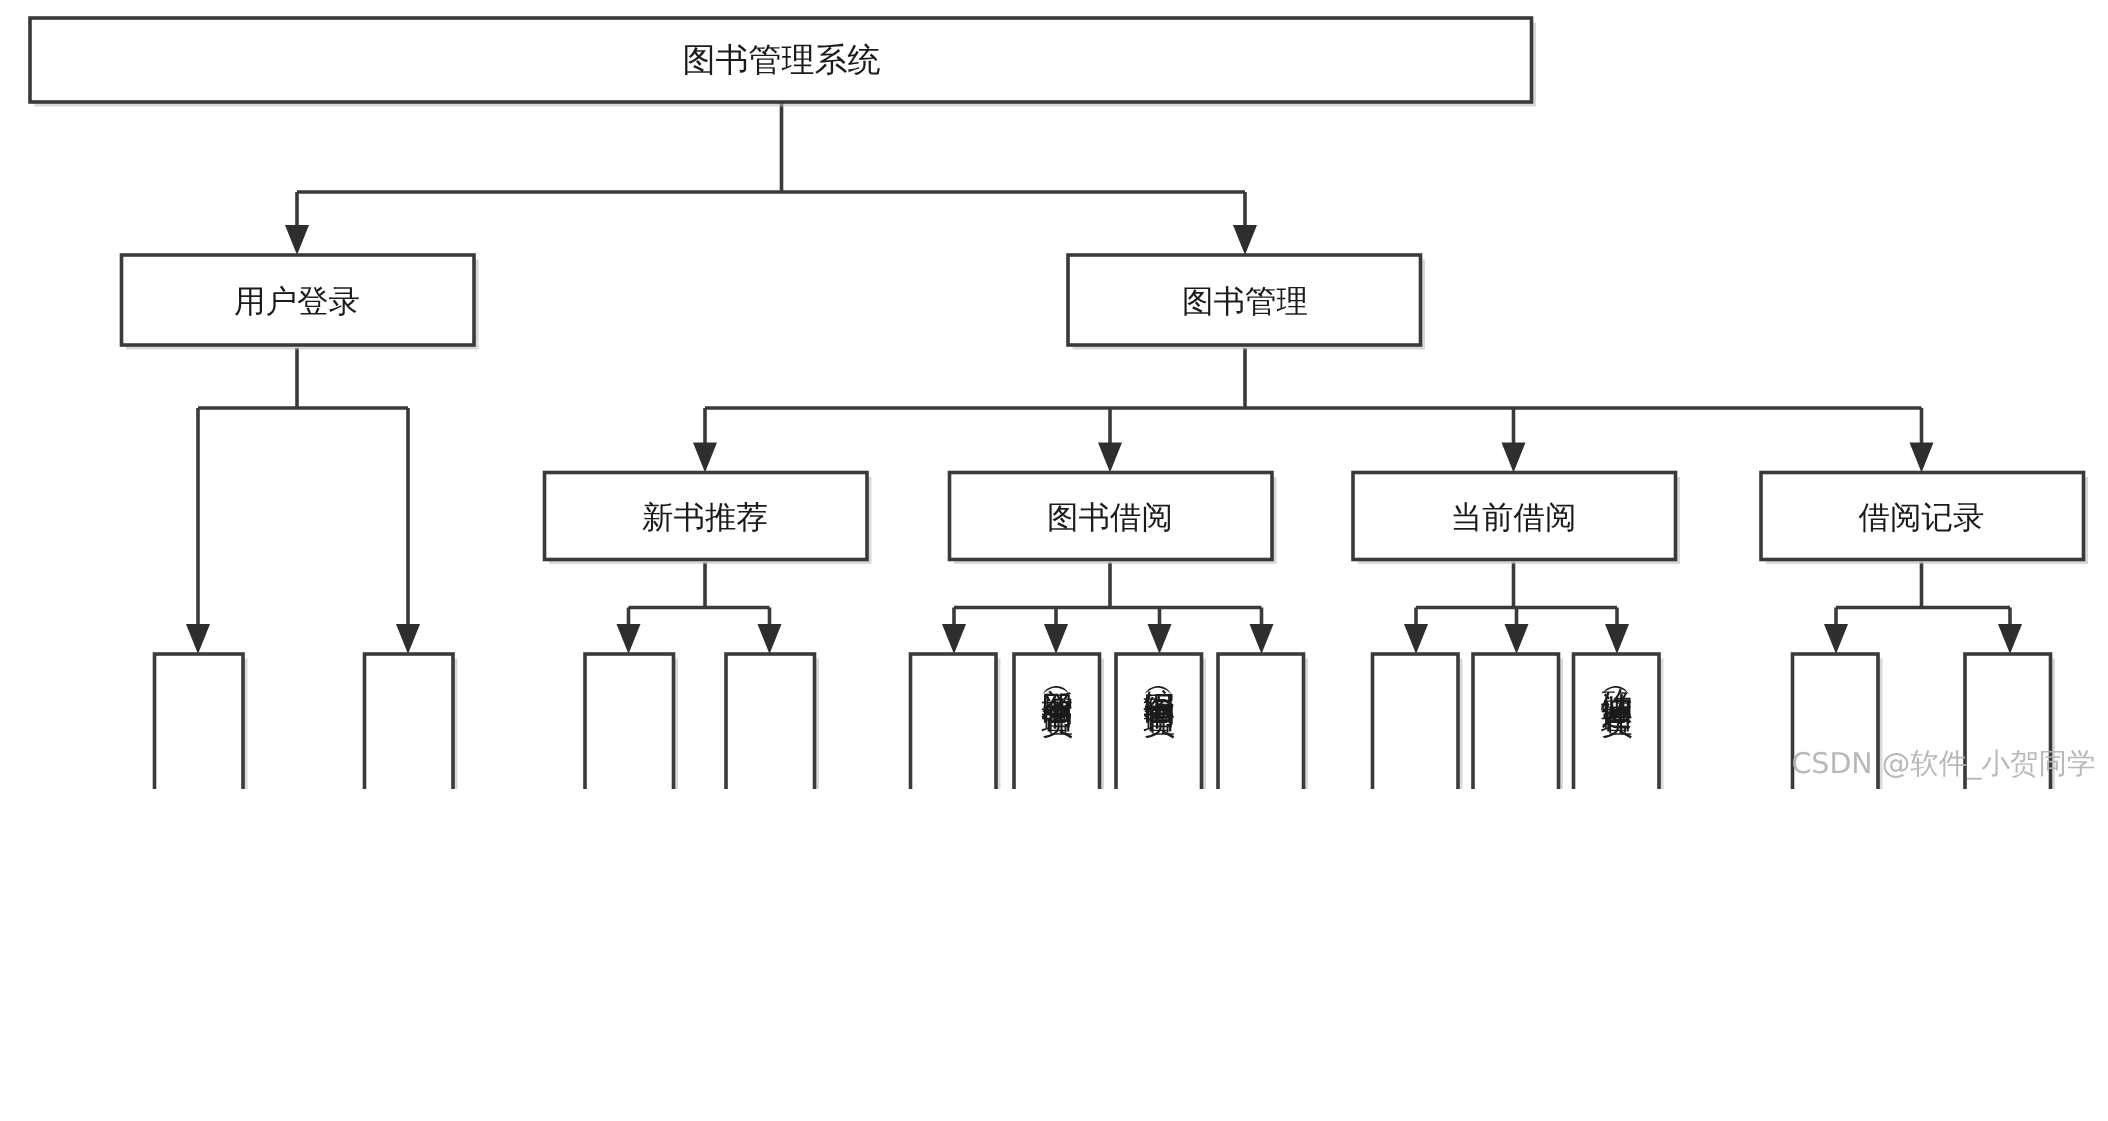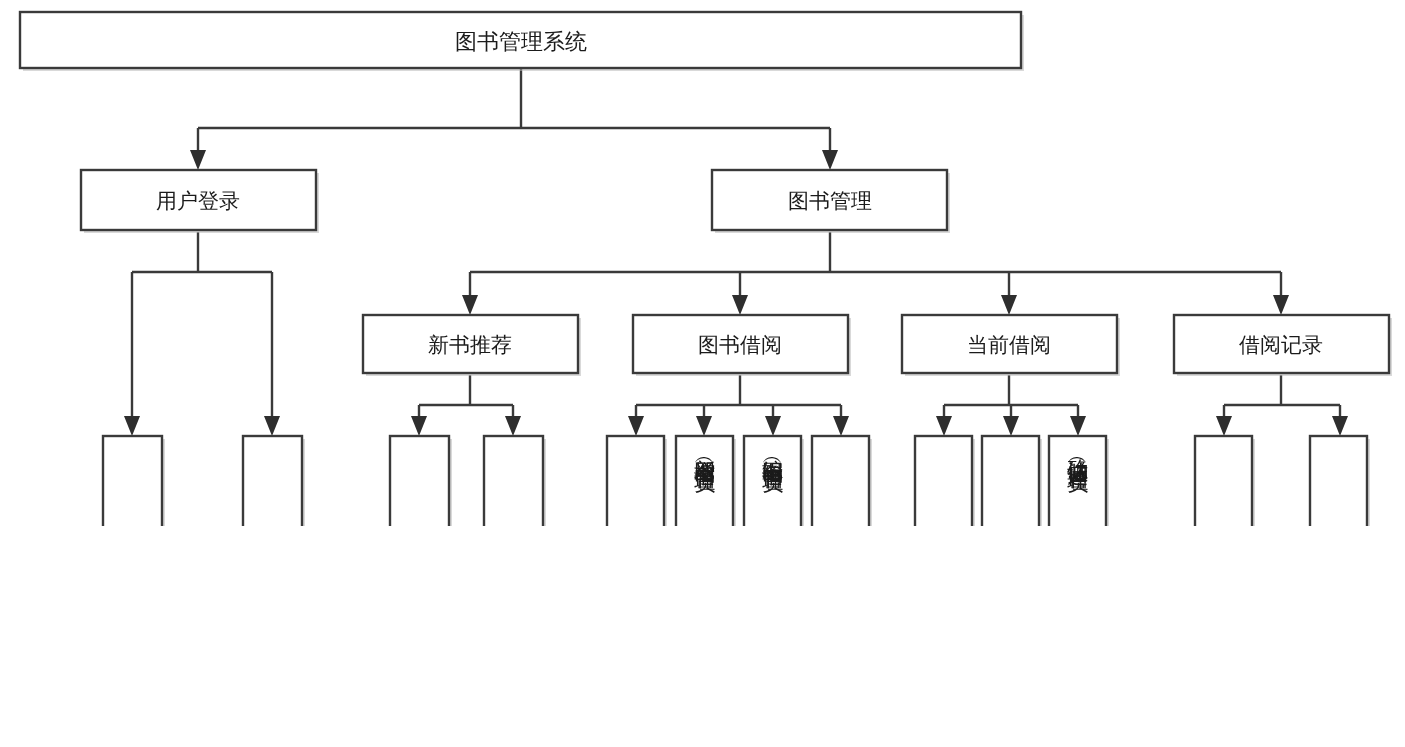--- a/index.html
+++ b/index.html
@@ -286,13 +286,14 @@
   <div class="vertical-label-wrap" style="left:1049px; top:442px; width:57px; height:290px;">
     <span class="vertical-label">确认归还（管理员）</span>
   </div>
   <div class="vertical-label-wrap" style="left:1195px; top:436px; width:57px; height:296px; align-items:center;">
     <span class="vertical-label">新增借阅记录</span>
   </div>
   <div class="vertical-label-wrap" style="left:1310px; top:436px; width:57px; height:296px; align-items:center;">
     <span class="vertical-label">查询借阅记录</span>
   </div>
 
+  <div class="watermark">CSDN @软件_小贺同学</div>
 </div>
 
 </body></html>

